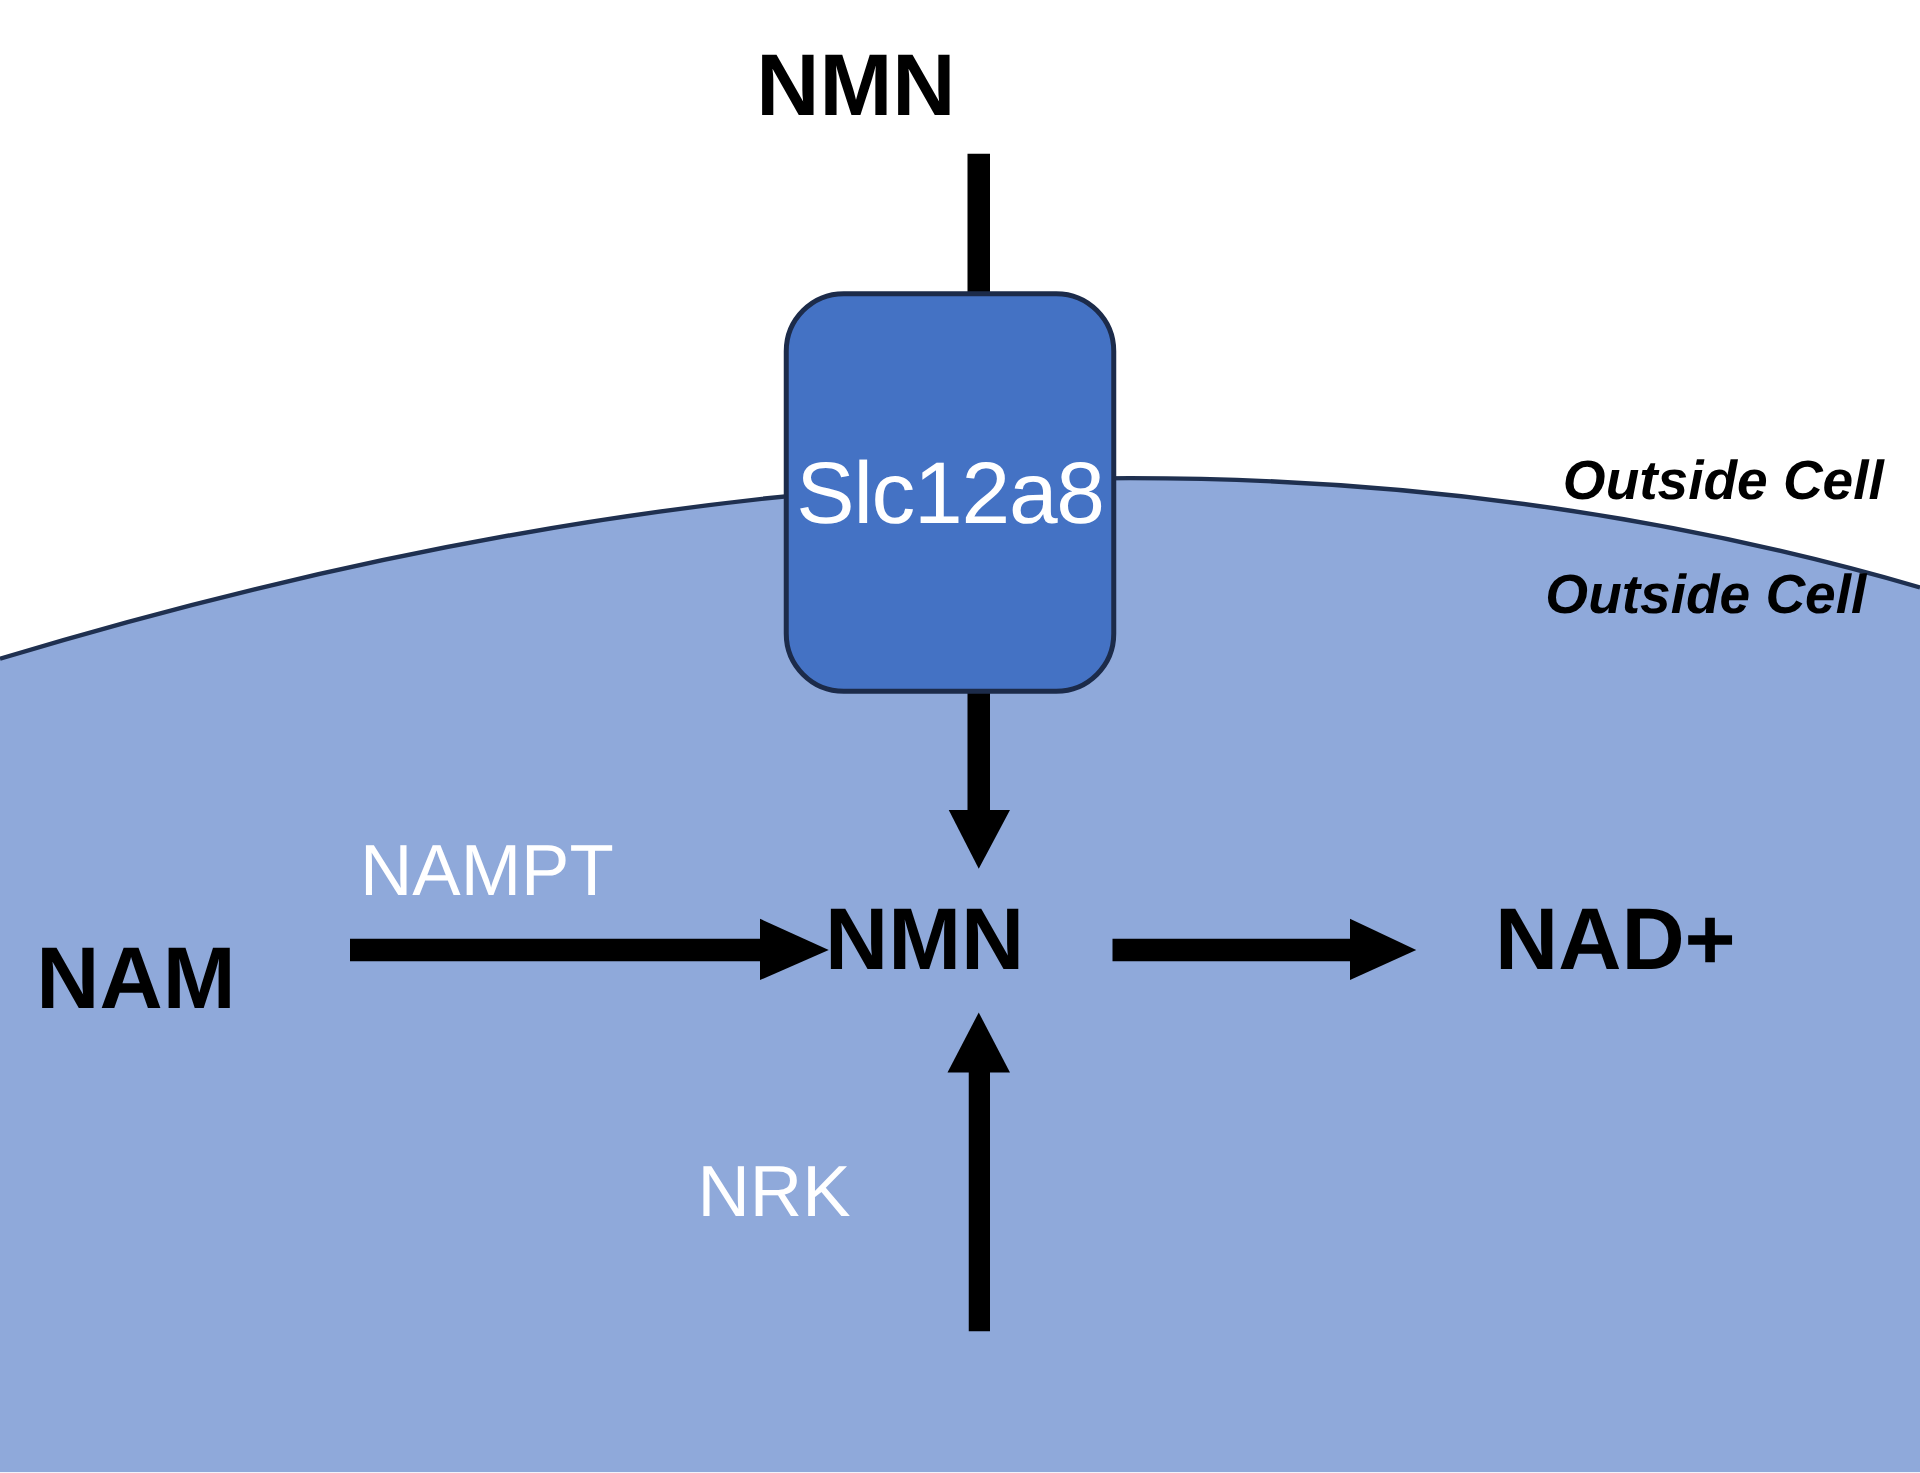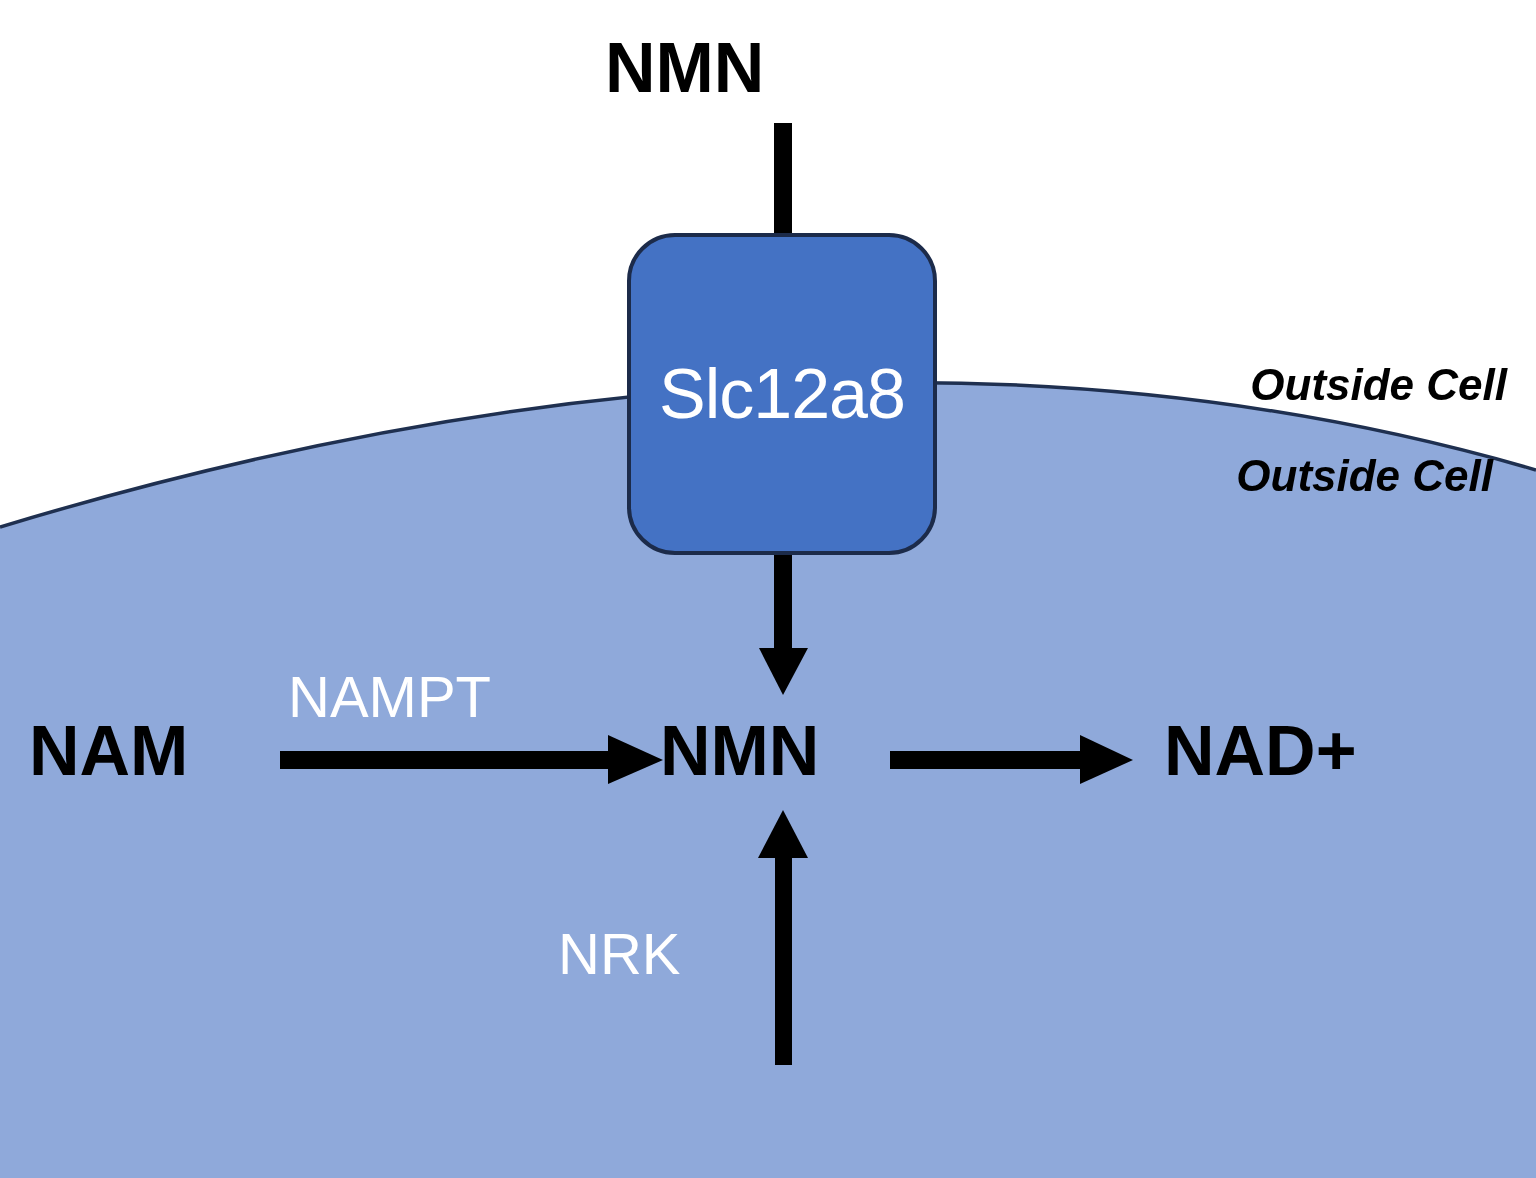--- a/index.html
+++ b/index.html
@@ -11,21 +11,21 @@
     overflow:hidden;
     font-family:"Liberation Sans", sans-serif;
   }
   .layer { position:absolute; left:0; top:0; }
   .cell-fill-shape { fill:var(--cell-fill); }
   .membrane-stroke-shape { fill:none; stroke:var(--membrane-stroke); stroke-width:3.5; }
   .arrow-shape { fill:var(--arrow); }
   .transporter {
     position:absolute;
     left:627px; top:233px;
-    width:310px; height:322px;
+    width:266px; height:322px;
     background:var(--transporter-fill);
     border:4px solid var(--transporter-stroke);
     border-radius:48px;
     box-sizing:border-box;
     display:flex; align-items:center; justify-content:center;
   }
   .transporter-label {
     color:var(--enzyme-text);
     font-size:70px;
     font-weight:400;
@@ -41,23 +41,23 @@
     font-size:58px; font-weight:400;
     color:var(--enzyme-text);
     width:250px;
   }
   .region {
     font-size:44px; font-weight:600; font-style:italic;
     color:var(--molecule-text);
     text-align:right;
   }
   .lbl-nmn-out { left:605px; top:28px; }
-  .lbl-nam     { left:29px;  top:711px; }
+  .lbl-nam     { left:29px;  top:742px; }
   .lbl-nmn-in  { left:660px; top:711px; }
-  .lbl-nad     { left:1164px;top:711px; }
+  .lbl-nad     { left:1196px;top:711px; }
   .lbl-nr      { left:657px; top:1078px; }
   .lbl-nampt   { left:288px; top:664px; }
   .lbl-nrk     { left:558px; top:921px; }
   .lbl-outside { right:29px; top:360px; }
   .lbl-inside  { right:43px; top:451px; }
 </style>
 </head>
 <body>
 
 <div class="canvas">

